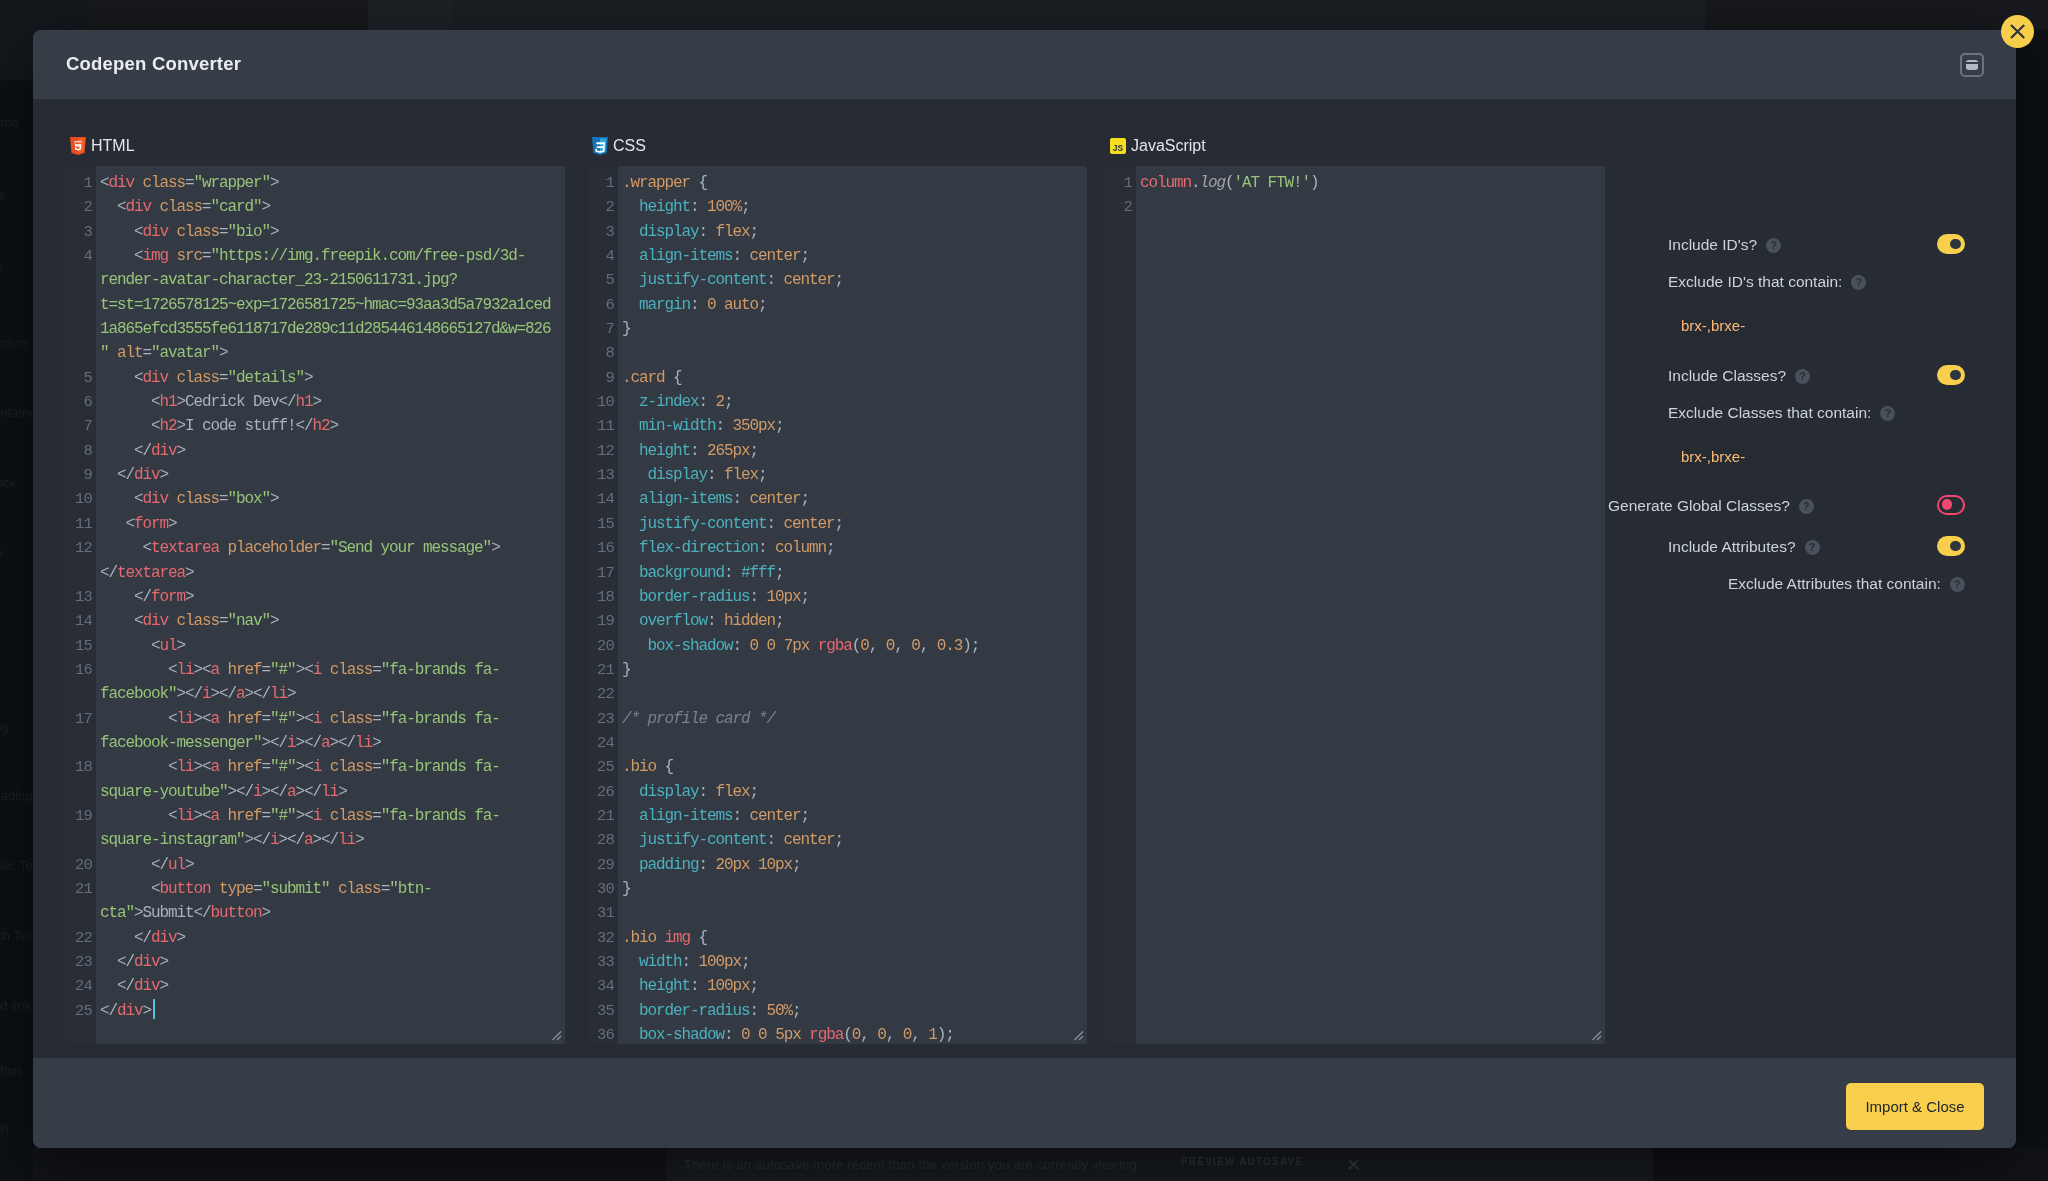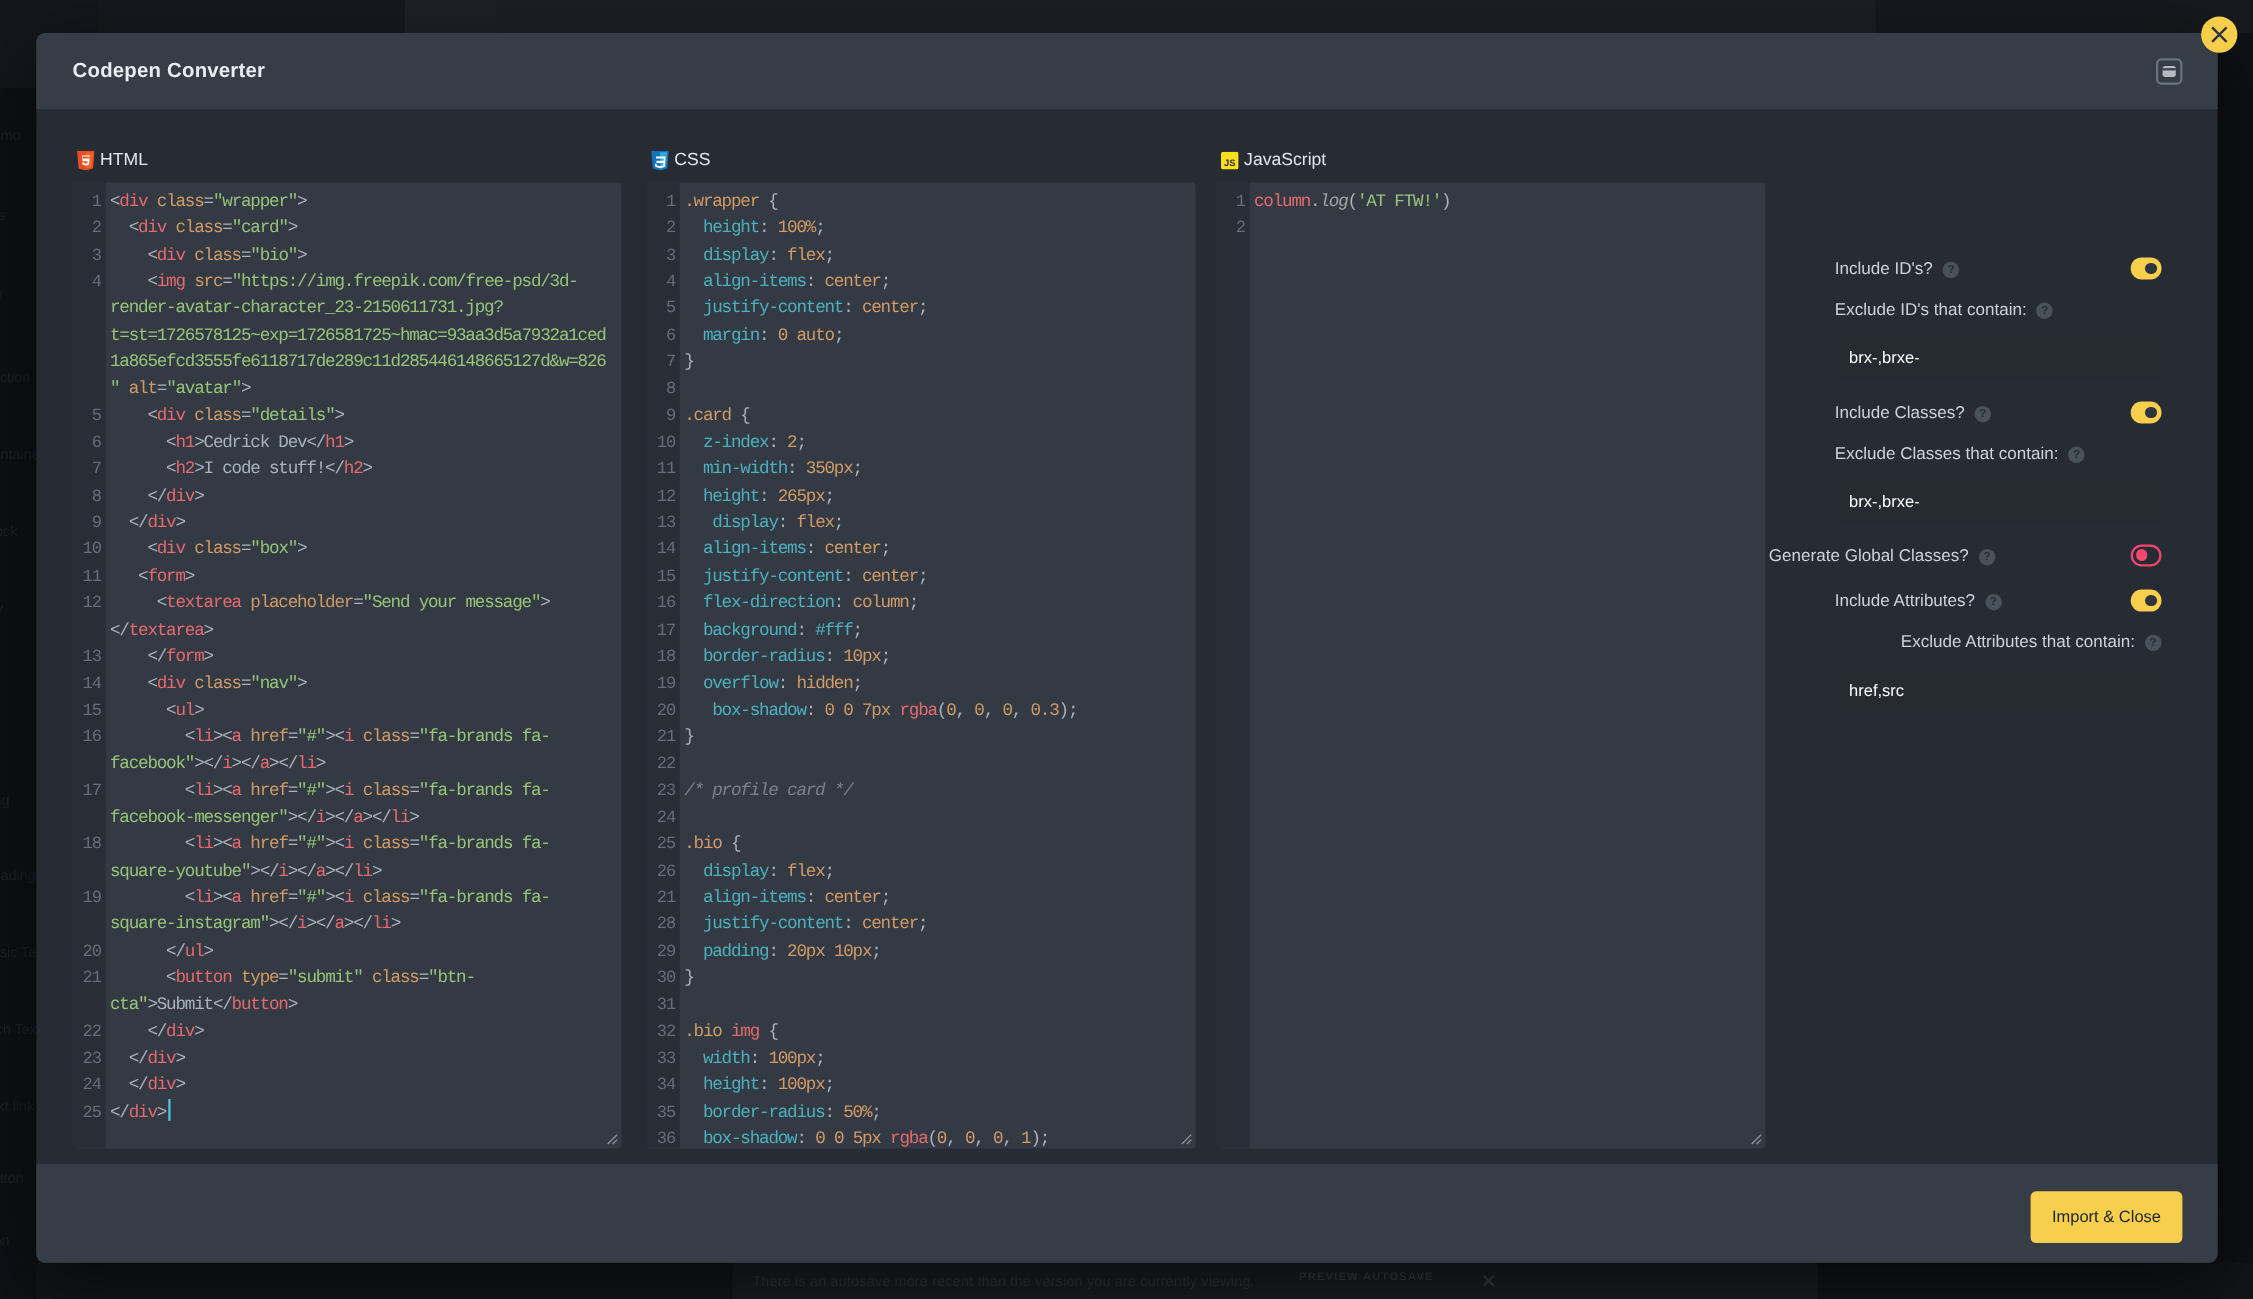--- a/index.html
+++ b/index.html
@@ -50,21 +50,21 @@
 
 #panel { position:absolute; left:1646px; top:165px; width:340px; height:502px; background:#2f353d; border-radius:6px; }
 #panel .ptitle { position:absolute; left:22px; top:25px; font-size:14px; font-weight:bold; letter-spacing:0.6px; color:#878f9a; }
 .prow { position:absolute; left:22px; display:flex; align-items:center; gap:9px; font-size:15.5px; color:#cdd3da; }
 .help { display:inline-block; width:15px; height:15px; border-radius:50%; background:#49515b; color:#272c34; font-size:10.5px; font-weight:bold; text-align:center; line-height:15px; }
 .tgl { position:absolute; width:28px; height:20px; border-radius:10px; }
 .tgl.on { background:#f7cf4d; }
 .tgl.on span { position:absolute; right:4.5px; top:4.9px; width:10.2px; height:10.2px; border-radius:50%; background:#2f353d; }
 .tgl.off { border:2.5px solid #f4476d; }
 .tgl.off span { position:absolute; left:2.5px; top:2.4px; width:10.2px; height:10.2px; border-radius:50%; background:#f4476d; }
-.pinput { position:absolute; left:1667px; width:297px; height:38px; background:#262b32; border-radius:5px; color:#ffffff; font-size:15px; line-height:38px; padding-left:14px; }
+.pinput { position:absolute; left:1667px; width:297px; height:38px; background:#262b32; border-radius:5px; color:#fdba74; font-size:15px; line-height:38px; padding-left:14px; }
 </style>
 </head>
 <body>
 <div id="stage">
   <div id="topbar">
       <div class="seg1"></div>
       <div class="seg2"></div>
     </div>
   <div style="position:absolute;left:0;top:0;width:88px;height:80px;background:#14171c"></div>
   <div class="sbt" style="top:115px">Demo</div>
@@ -238,18 +238,17 @@
   <div class="pinput" style="top:438px">brx-,brxe-</div>
   <div class="prow" style="left:1608px; top:497px">Generate Global Classes? <span class="help">?</span></div>
   <span class="tgl off" style="left:1937px; top:495px">
       <span></span>
     </span>
   <div class="prow" style="left:1668px; top:538px">Include Attributes? <span class="help">?</span></div>
   <span class="tgl on" style="left:1937px; top:536px">
       <span></span>
     </span>
   <div class="prow" style="left:1728px; top:575px">Exclude Attributes that contain: <span class="help">?</span></div>
-  <div class="pinput" style="top:610px">href,src</div>
 
   <div id="closebtn"><svg width="33" height="33" viewBox="0 0 33 33">
         <path d="M10 9.9 L23.2 23.1 M23.2 9.9 L10 23.1" stroke="#2b3240" stroke-width="2.1" fill="none"></path>
       </svg></div>
 </div>
 
 </body></html>

